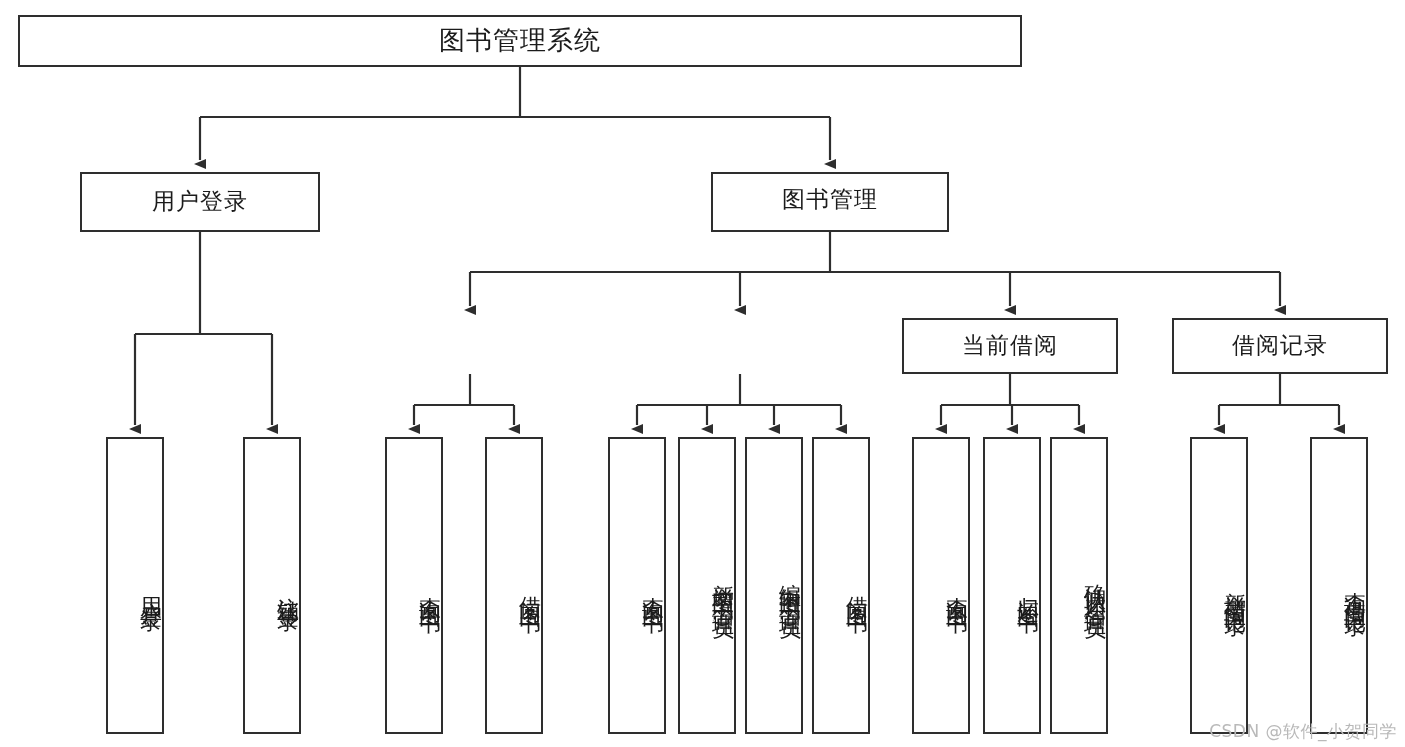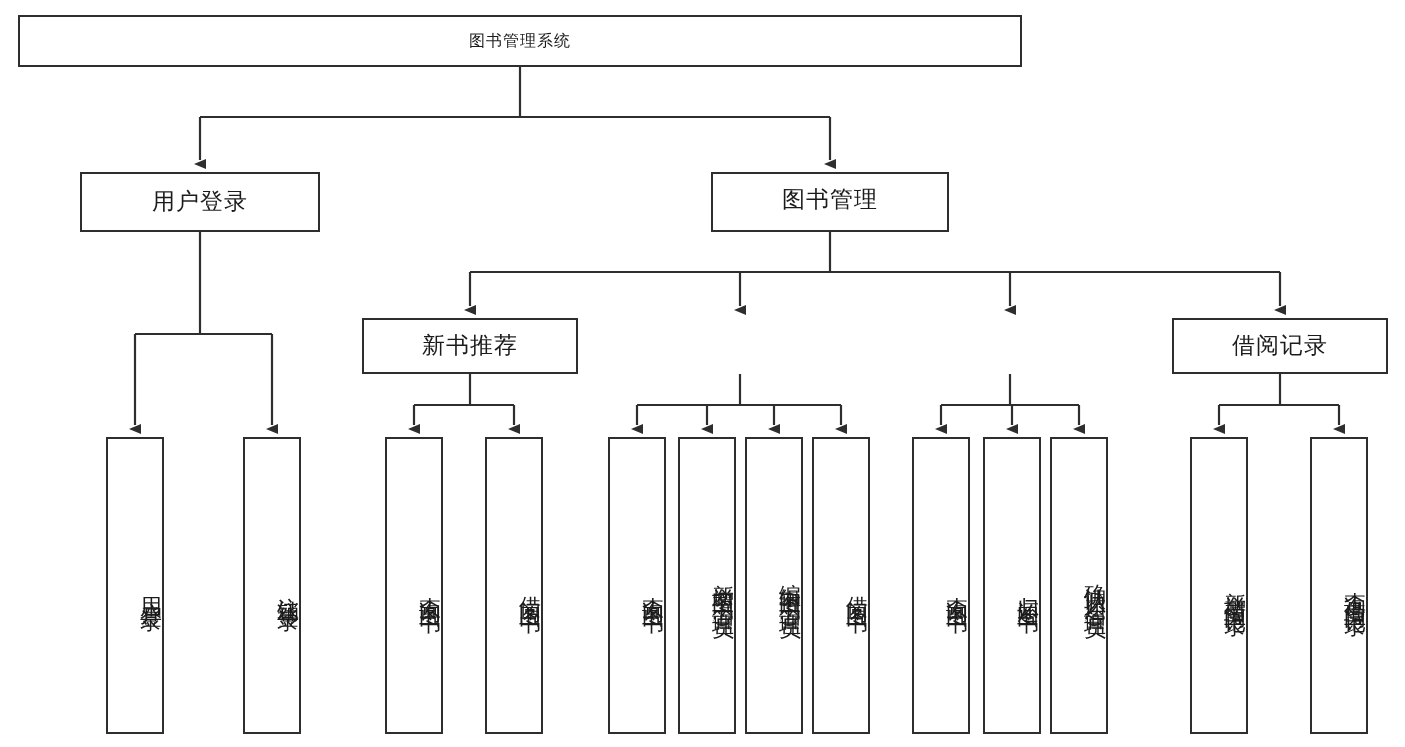--- a/index.html
+++ b/index.html
@@ -35,21 +35,21 @@
     align-items: center;
     justify-content: center;
     color: #1b1b1b;
   }
   .node.horiz {
     font-size: 23px;
     letter-spacing: 1px;
     line-height: 1.2;
   }
   .node.root {
-    font-size: 16px;
+    font-size: 26px;
   }
   .node.leaf {
     font-size: 22px;
     writing-mode: vertical-rl;
     text-orientation: upright;
     align-items: flex-start;
     justify-content: center;
     padding-top: 6px;
     letter-spacing: 5px;
     line-height: 1;
@@ -122,22 +122,22 @@
     <span>图书管理系统</span>
   </div>
 
   <div class="node horiz" style="left: 80px; top: 172px; width: 240px; height: 60px;">
     <span>用户登录</span>
   </div>
   <div class="node horiz" style="left: 711px; top: 172px; width: 238px; height: 60px; font-family: Liberation Mono, monospace;">
     <span>图书管理</span>
   </div>
 
-  <div class="node horiz" style="left: 362px; top: 318px; width: 216px; height: 56px;">
-    <span>新书推荐</span>
+  <div class="node horiz" style="left: 902px; top: 318px; width: 216px; height: 56px;">
+    <span>当前借阅</span>
   </div>
   <div class="node horiz" style="left: 1172px; top: 318px; width: 216px; height: 56px;">
     <span>借阅记录</span>
   </div>
 
   <div class="node leaf" style="left: 106px; top: 437px; width: 58px; height: 297px;">
     <span class="vtext">用户登录</span>
   </div>
   <div class="node leaf" style="left: 243px; top: 437px; width: 58px; height: 297px;">
     <span class="vtext">注销登录</span>
@@ -169,13 +169,14 @@
   <div class="node leaf" style="left: 1050px; top: 437px; width: 58px; height: 297px;">
     <span class="vtext">确认归还（管理员）</span>
   </div>
   <div class="node leaf" style="left: 1190px; top: 437px; width: 58px; height: 297px;">
     <span class="vtext">新增借阅记录</span>
   </div>
   <div class="node leaf" style="left: 1310px; top: 437px; width: 58px; height: 297px;">
     <span class="vtext">查询借阅记录</span>
   </div>
 
+  <div class="watermark">CSDN @软件_小贺同学</div>
 </div>
 
 </body></html>

